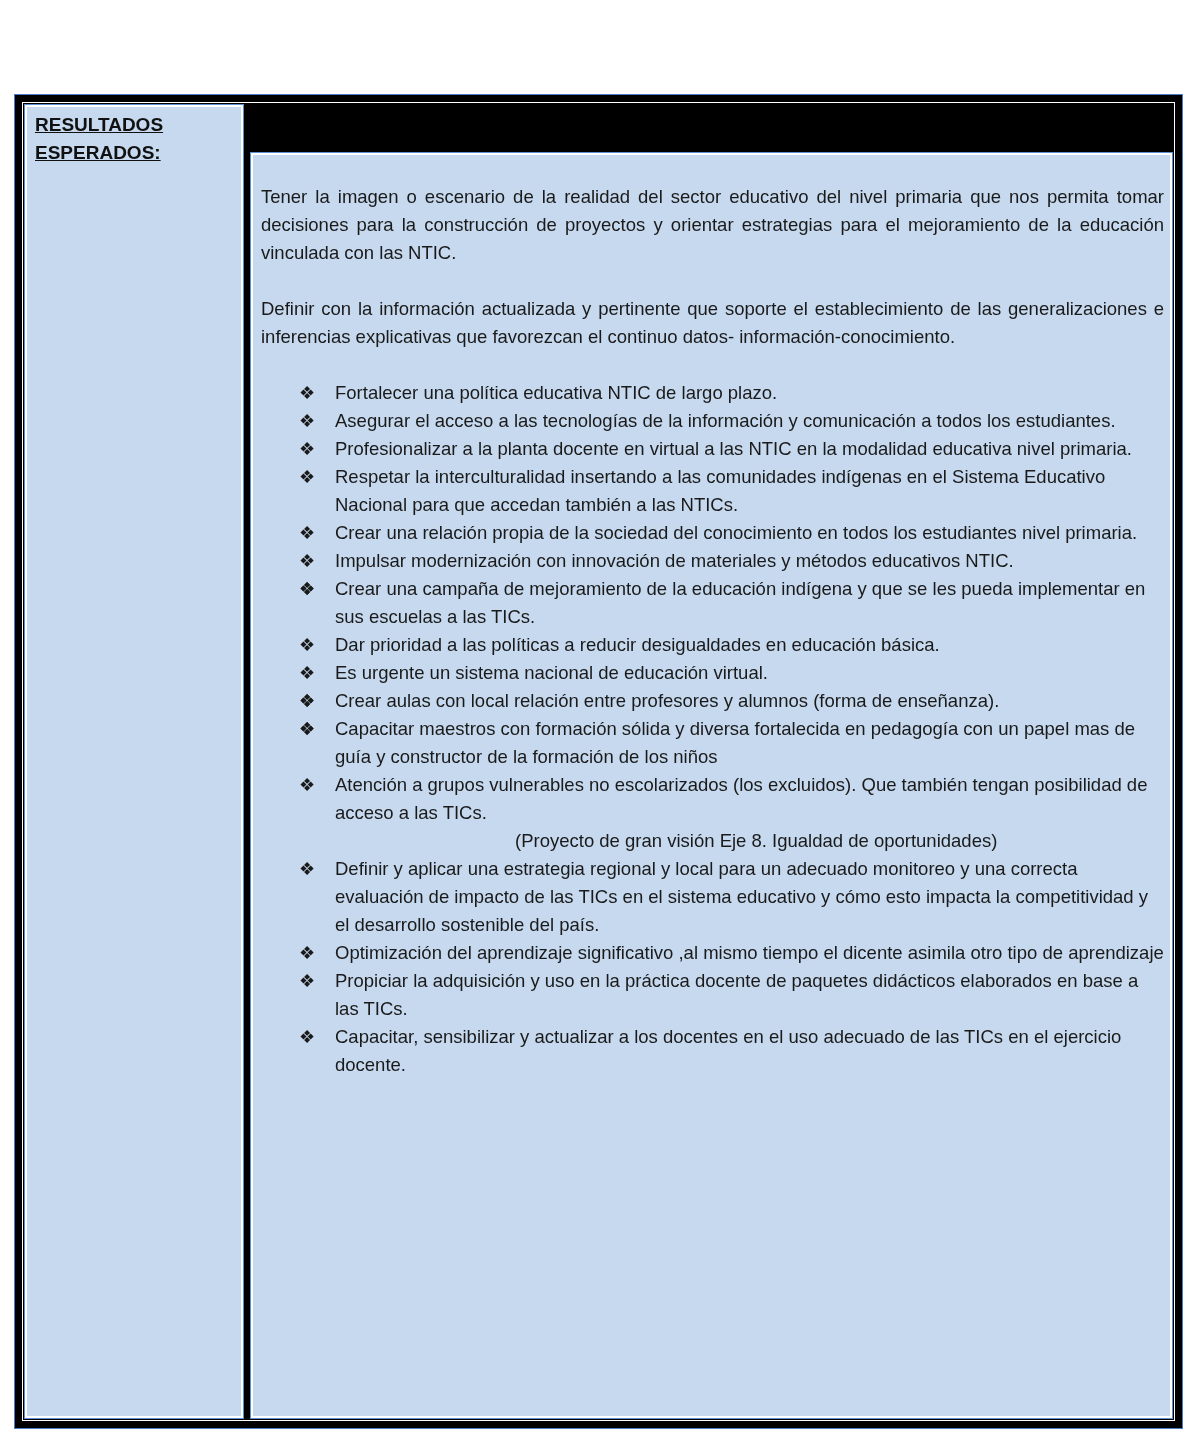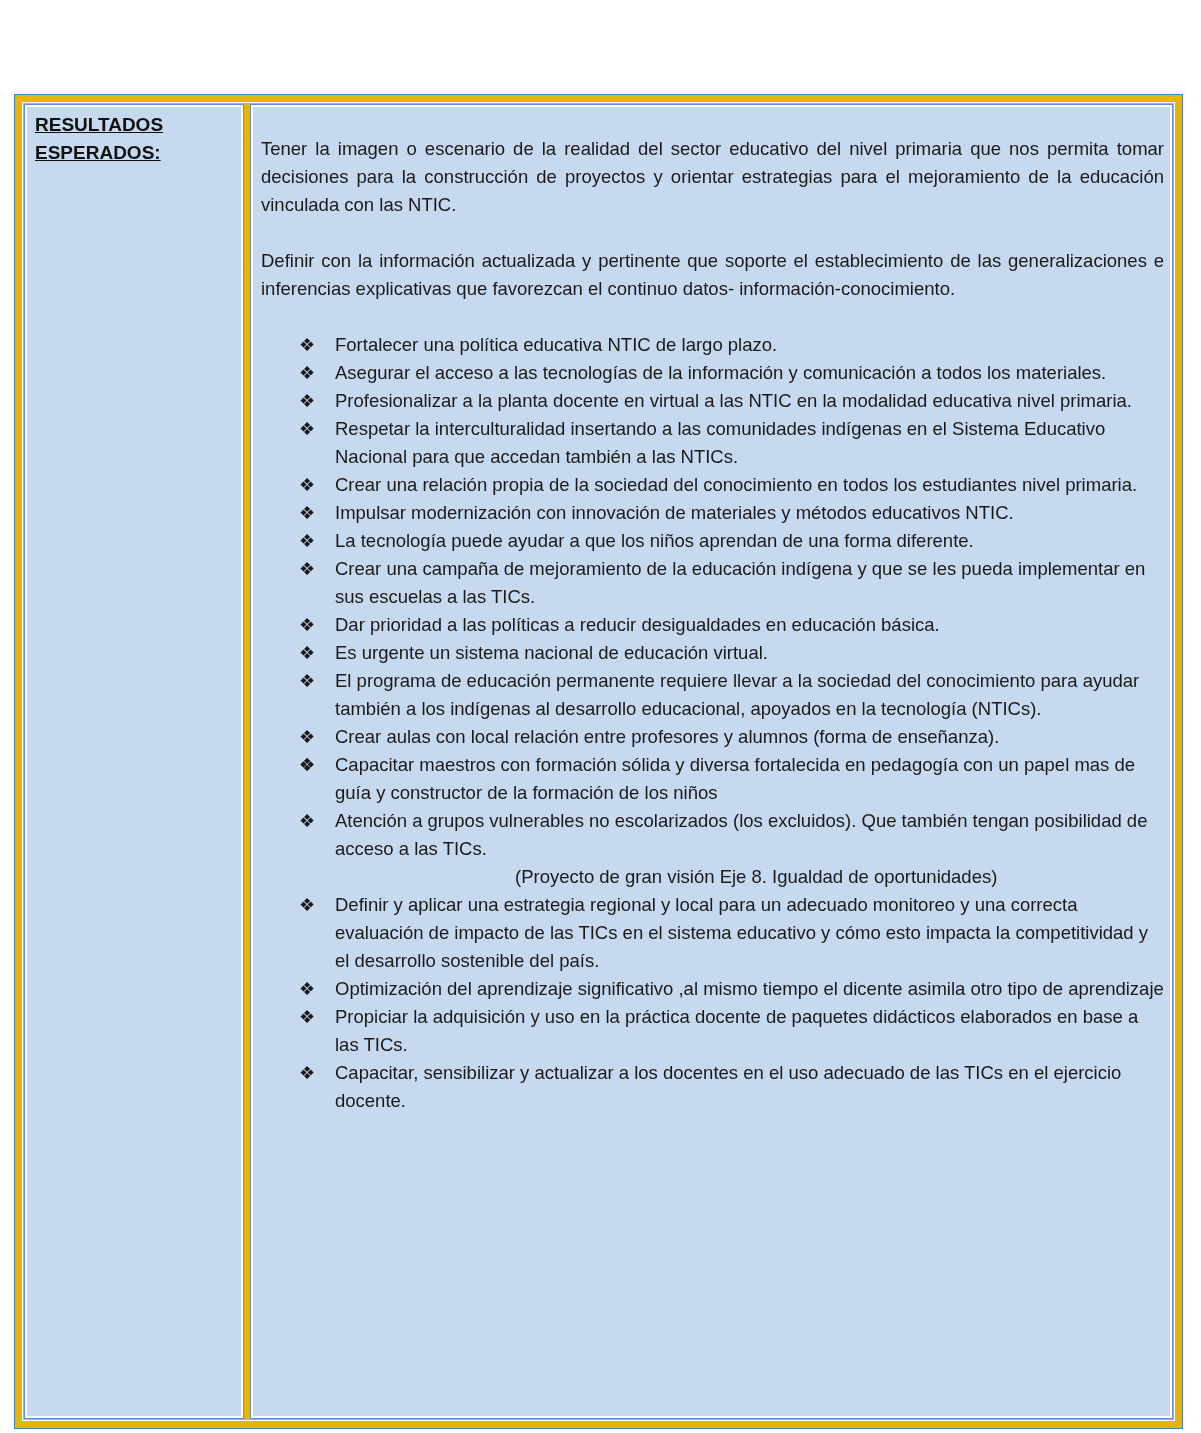--- a/index.html
+++ b/index.html
@@ -1,31 +1,31 @@
 <!DOCTYPE html>
 <html><head>
 <meta charset="utf-8">
 <style>
   html, body { margin: 0; padding: 0; background: #ffffff; }
   body { width: 1201px; height: 1433px; position: relative; overflow: hidden;
          font-family: "Liberation Sans", "DejaVu Sans", sans-serif; color: #1a1a1a; }
   .frame {
     position: absolute; left: 14px; top: 94px; width: 1169px; height: 1335px;
-    background: #eab308; border: 1px solid #4a7cc6; box-sizing: border-box;
+    background: #000000; border: 1px solid #4a7cc6; box-sizing: border-box;
   }
   .frame-inner {
     position: absolute; left: 7px; top: 7px; right: 7px; bottom: 7px;
     border: 1px solid #ffffff; box-sizing: border-box;
   }
   .cell {
     position: absolute; top: 2px; bottom: 2px; box-sizing: border-box;
     background: #c6d9ef; border: 2px solid #ffffff; outline: 1px solid #5b8fd6;
   }
   .cell.left { left: 2px; width: 218px; }
-  .cell.right { left: 228px; right: 2px; }
+  .cell.right { left: 228px; right: 2px; margin-top: 48px; }
   .label {
     position: absolute; left: 8px; top: 4px; font-weight: bold; font-size: 19px;
     line-height: 28px; text-decoration: underline; color: #111;
   }
   .content { position: absolute; left: 8px; right: 6px; top: 28px; font-size: 18.5px; line-height: 28px; }
   .para { text-align: justify; margin: 0 0 28px 0; }
   ul.bullets { list-style: none; margin: 0; padding: 0; }
   ul.bullets li { position: relative; padding-left: 74px; margin: 0; }
   ul.bullets li .bullet { position: absolute; left: 38px; top: 0; font-size: 18px; }
   .note { padding-left: 180px; }
@@ -40,30 +40,30 @@
         <span>RESULTADOS</span><br>
         <span>ESPERADOS:</span>
       </div>
     </div>
     <div class="cell right">
       <div class="content">
         <p class="para">Tener la imagen o escenario de la realidad del sector educativo del nivel primaria que nos permita tomar decisiones para la construcción de proyectos y orientar estrategias para el mejoramiento de la educación vinculada con las NTIC.</p>
         <p class="para">Definir con la  información  actualizada y pertinente  que  soporte el establecimiento de las generalizaciones e inferencias explicativas que favorezcan el continuo datos- información-conocimiento.</p>
         <ul class="bullets">
           <li><span class="bullet">❖</span><span>Fortalecer una política educativa NTIC de largo plazo.</span></li>
-          <li><span class="bullet">❖</span><span>Asegurar el acceso a las tecnologías de la información y comunicación a todos los materiales.</span></li>
+          <li><span class="bullet">❖</span><span>Asegurar el acceso a las tecnologías de la información y comunicación a todos los estudiantes.</span></li>
           <li><span class="bullet">❖</span><span>Profesionalizar a la planta docente en virtual a las NTIC en la modalidad educativa nivel primaria.</span></li>
           <li><span class="bullet">❖</span><span>Respetar la interculturalidad insertando a las comunidades indígenas en el Sistema Educativo Nacional para que accedan también a las NTICs.</span></li>
           <li><span class="bullet">❖</span><span>Crear una relación propia de la sociedad del conocimiento en todos los estudiantes nivel primaria.</span></li>
           <li><span class="bullet">❖</span><span>Impulsar modernización con innovación de materiales y métodos educativos NTIC.</span></li>
-          <li><span class="bullet">❖</span><span>La tecnología puede ayudar a que los niños aprendan de una forma diferente.</span></li>
+          <li><span class="bullet">❖</span></li>
           <li><span class="bullet">❖</span><span>Crear una campaña de mejoramiento de la educación indígena y que se les pueda implementar en sus escuelas a las TICs.</span></li>
           <li><span class="bullet">❖</span><span>Dar prioridad a las políticas a reducir desigualdades en educación básica.</span></li>
           <li><span class="bullet">❖</span><span>Es urgente un sistema nacional de educación virtual.</span></li>
-          <li><span class="bullet">❖</span><span>El programa de educación permanente requiere llevar a la sociedad del conocimiento para ayudar también a los indígenas al  desarrollo educacional, apoyados en la tecnología (NTICs).</span></li>
+          <li><span class="bullet">❖</span></li>
           <li><span class="bullet">❖</span><span>Crear aulas con local relación entre profesores y alumnos (forma de enseñanza).</span></li>
           <li><span class="bullet">❖</span></li>
           <li><span class="bullet">❖</span><span>Capacitar maestros con formación sólida y diversa fortalecida en pedagogía con un papel mas de guía y constructor de la formación de los niños</span></li>
           <li><span class="bullet">❖</span><span>Atención a grupos vulnerables no escolarizados (los excluidos). Que también tengan posibilidad de acceso a las TICs.</span><div class="note">(Proyecto de gran visión Eje 8. Igualdad de oportunidades)</div></li>
           <li><span class="bullet">❖</span><span>Definir y aplicar una estrategia regional y local para un adecuado monitoreo y una correcta evaluación de impacto de las TICs en el sistema educativo y cómo esto impacta la competitividad y el desarrollo sostenible del país.</span></li>
           <li><span class="bullet">❖</span><span>Optimización del aprendizaje significativo ,al mismo tiempo el dicente asimila otro tipo de aprendizaje</span></li>
           <li><span class="bullet">❖</span><span>Propiciar la adquisición y uso en la práctica docente de paquetes didácticos elaborados en base a las TICs.</span></li>
           <li><span class="bullet">❖</span><span>Capacitar, sensibilizar y actualizar a los docentes en el uso adecuado de las TICs en el ejercicio docente.</span></li>
         </ul>
       </div>

